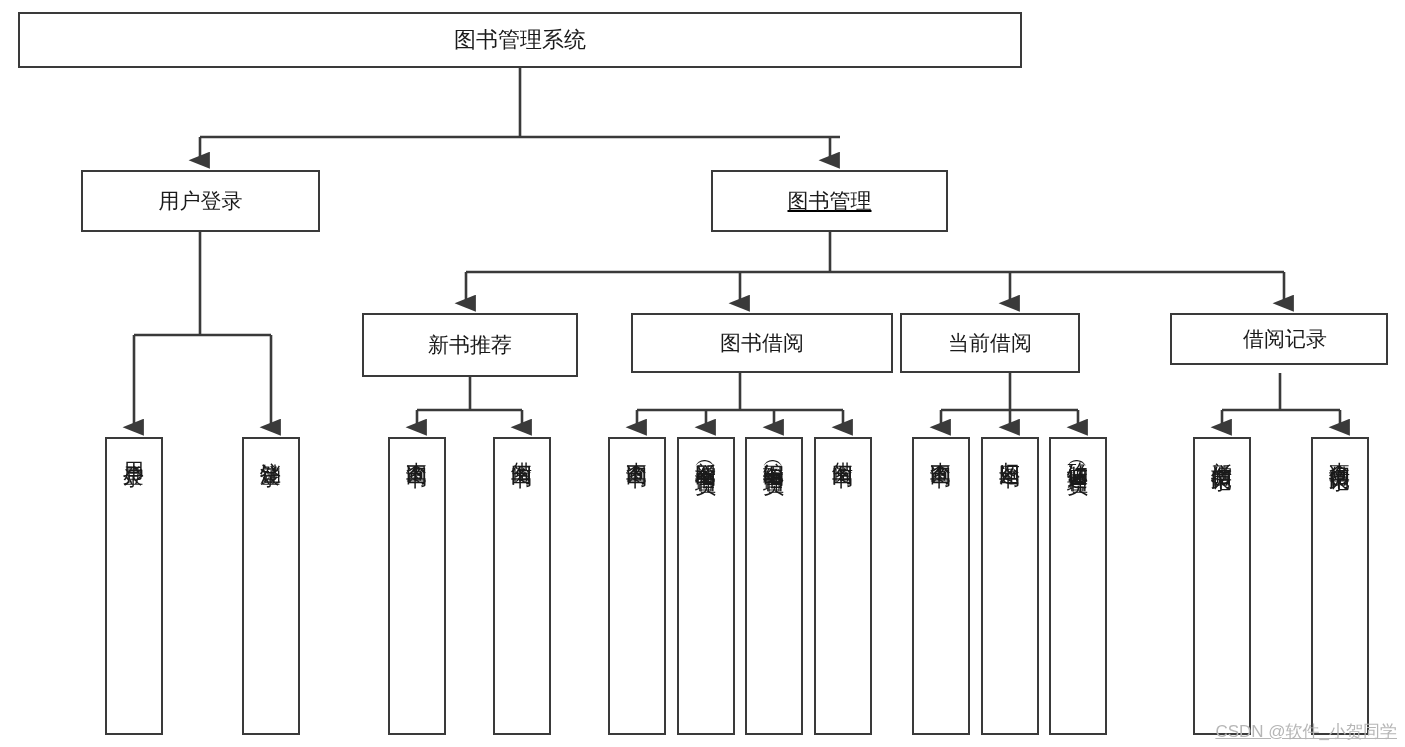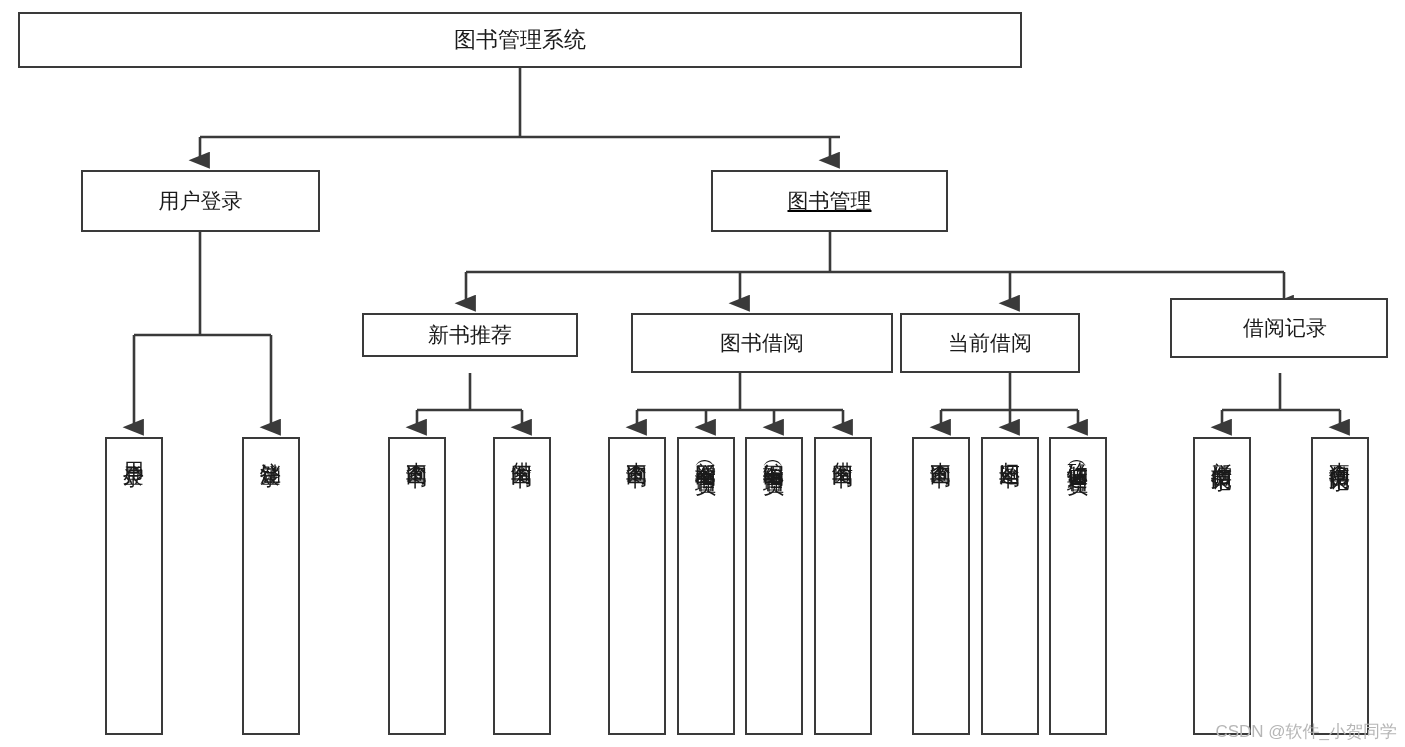--- a/index.html
+++ b/index.html
@@ -64,20 +64,21 @@
   }
   .watermark {
     position: absolute;
     right: 8px;
     bottom: 4px;
     font-size: 17px;
     color: #b6b6b6;
     z-index: 5;
     white-space: nowrap;
     font-family: "Liberation Sans", "DejaVu Sans", sans-serif;
+    text-decoration: underline;
   }
 </style>
 </head>
 <body>
 
 <div id="diagram-root">
 
   <svg class="connectors" viewBox="0 0 1405 747" xmlns="http://www.w3.org/2000/svg">
     <defs>
       <marker id="arrowhead" markerWidth="10" markerHeight="10" refX="3.2" refY="5" orient="auto" markerUnits="strokeWidth">
@@ -132,30 +133,30 @@
     <span class="node-label">图书管理系统</span>
   </div>
 
   <div class="node horizontal" style="left:81px; top:170px; width:239px; height:62px;">
     <span class="node-label">用户登录</span>
   </div>
   <div class="node horizontal" style="left:711px; top:170px; width:237px; height:62px;text-decoration:underline;">
     <span class="node-label">图书管理</span>
   </div>
 
-  <div class="node horizontal" style="left:362px; top:313px; width:216px; height:44px;">
+  <div class="node horizontal" style="left:362px; top:313px; width:216px; height:64px;">
     <span class="node-label">新书推荐</span>
   </div>
   <div class="node horizontal" style="left:631px; top:313px; width:262px; height:60px;">
     <span class="node-label">图书借阅</span>
   </div>
   <div class="node horizontal" style="left:900px; top:313px; width:180px; height:60px;">
     <span class="node-label">当前借阅</span>
   </div>
-  <div class="node horizontal" style="left:1170px; top:298px; width:218px; height:60px;padding-left:12px;">
+  <div class="node horizontal" style="left:1170px; top:313px; width:218px; height:52px;padding-left:12px;">
     <span class="node-label">借阅记录</span>
   </div>
 
   <div class="node vertical" style="left:105px; top:437px; width:58px; height:298px;">
     <span class="node-label">用户登录</span>
   </div>
   <div class="node vertical" style="left:242px; top:437px; width:58px; height:298px;">
     <span class="node-label">注销登录</span>
   </div>
 

